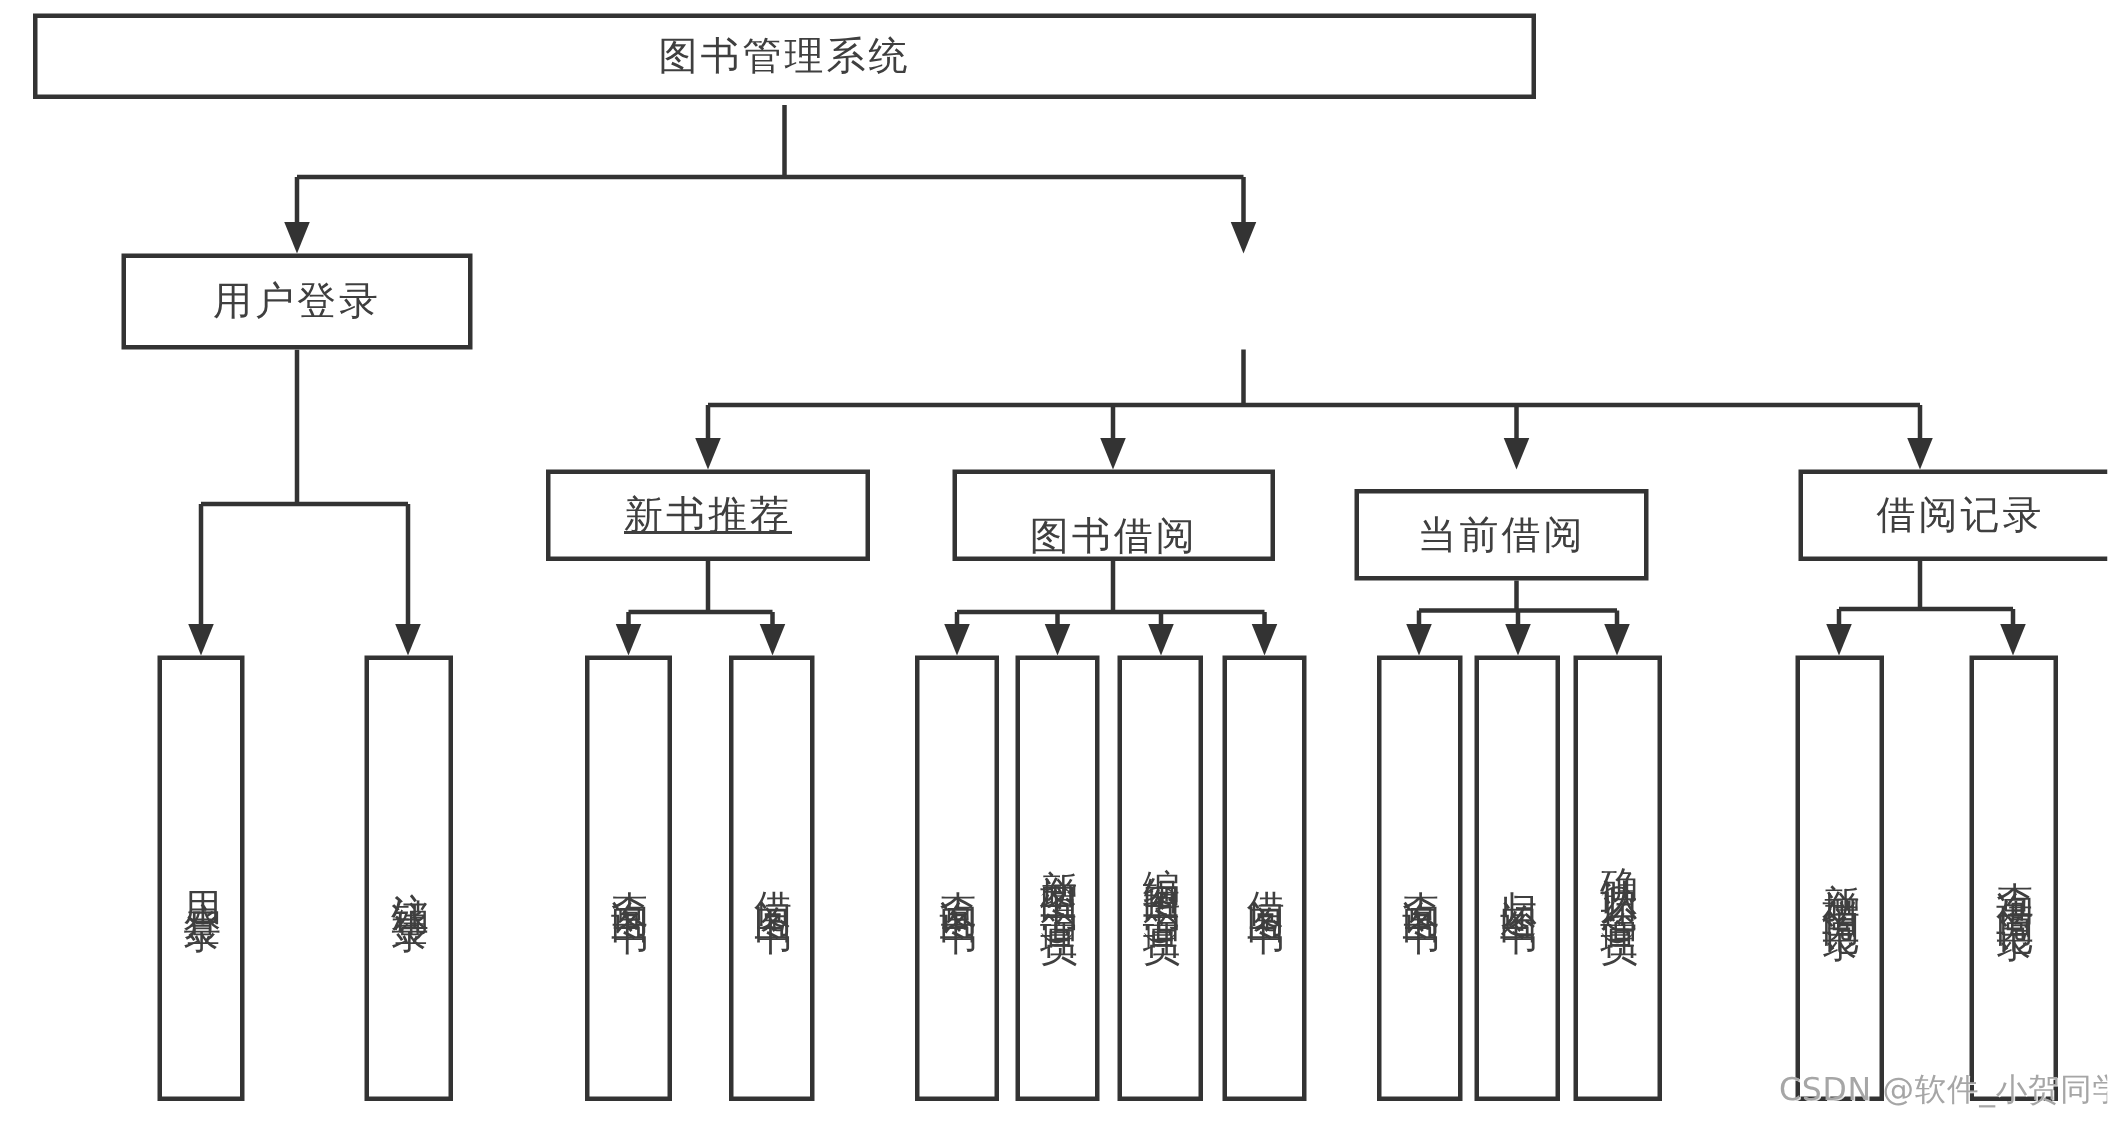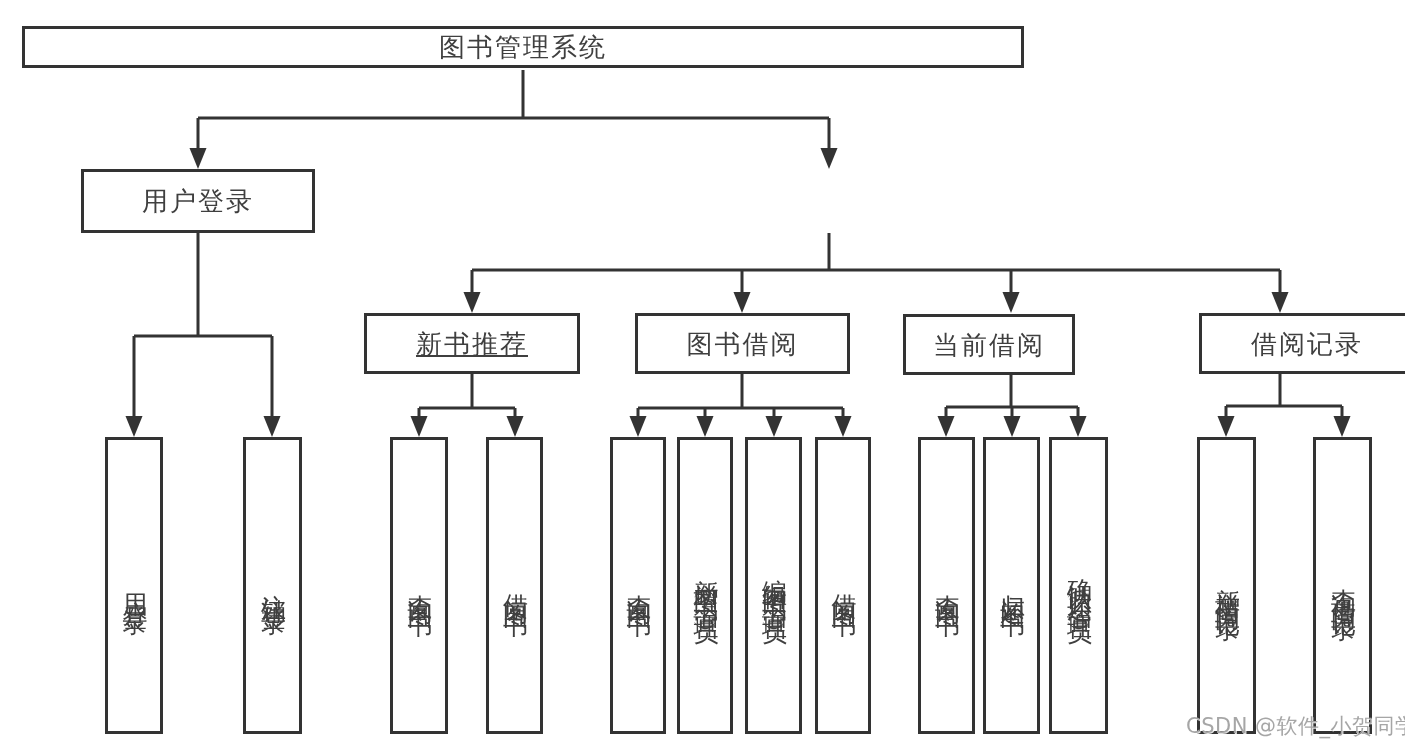--- a/index.html
+++ b/index.html
@@ -77,35 +77,35 @@
       <polygon points="696.5,416 713.5,416 705,437" fill="var(--line)"></polygon>
       <polygon points="765.5,416 782.5,416 774,437" fill="var(--line)"></polygon>
       <polygon points="834.5,416 851.5,416 843,437" fill="var(--line)"></polygon>
       <polygon points="937.5,416 954.5,416 946,437" fill="var(--line)"></polygon>
       <polygon points="1003.5,416 1020.5,416 1012,437" fill="var(--line)"></polygon>
       <polygon points="1069.5,416 1086.5,416 1078,437" fill="var(--line)"></polygon>
       <polygon points="1217.5,416 1234.5,416 1226,437" fill="var(--line)"></polygon>
       <polygon points="1333.5,416 1350.5,416 1342,437" fill="var(--line)"></polygon>
     </svg>
 
-  <div class="box" style="left:22px;top:26px;width:1002px;height:42px;">
+  <div class="box" style="left:22px;top:9px;width:1002px;height:57px;">
     <span class="htext">图书管理系统</span>
   </div>
 
   <div class="box" style="left:81px;top:169px;width:234px;height:64px;">
     <span class="htext">用户登录</span>
   </div>
 
   <div class="box" style="left:364px;top:313px;width:216px;height:61px;text-decoration:underline;">
     <span class="htext">新书推荐</span>
   </div>
-  <div class="box" style="left:635px;top:313px;width:215px;height:61px;">
+  <div class="box" style="left:635px;top:313px;width:215px;height:61px;align-items:flex-end;">
     <span class="htext">图书借阅</span>
   </div>
-  <div class="box" style="left:903px;top:314px;width:172px;height:61px;text-align:right;">
+  <div class="box" style="left:903px;top:326px;width:196px;height:61px;text-align:right;">
     <span class="htext">当前借阅</span>
   </div>
   <div class="box" style="left:1199px;top:313px;width:216px;height:61px;">
     <span class="htext">借阅记录</span>
   </div>
 
   <div class="box" style="left:105px;top:437px;width:58px;height:297px;">
     <span class="vtext">用户登录</span>
   </div>
   <div class="box" style="left:243px;top:437px;width:59px;height:297px;">

